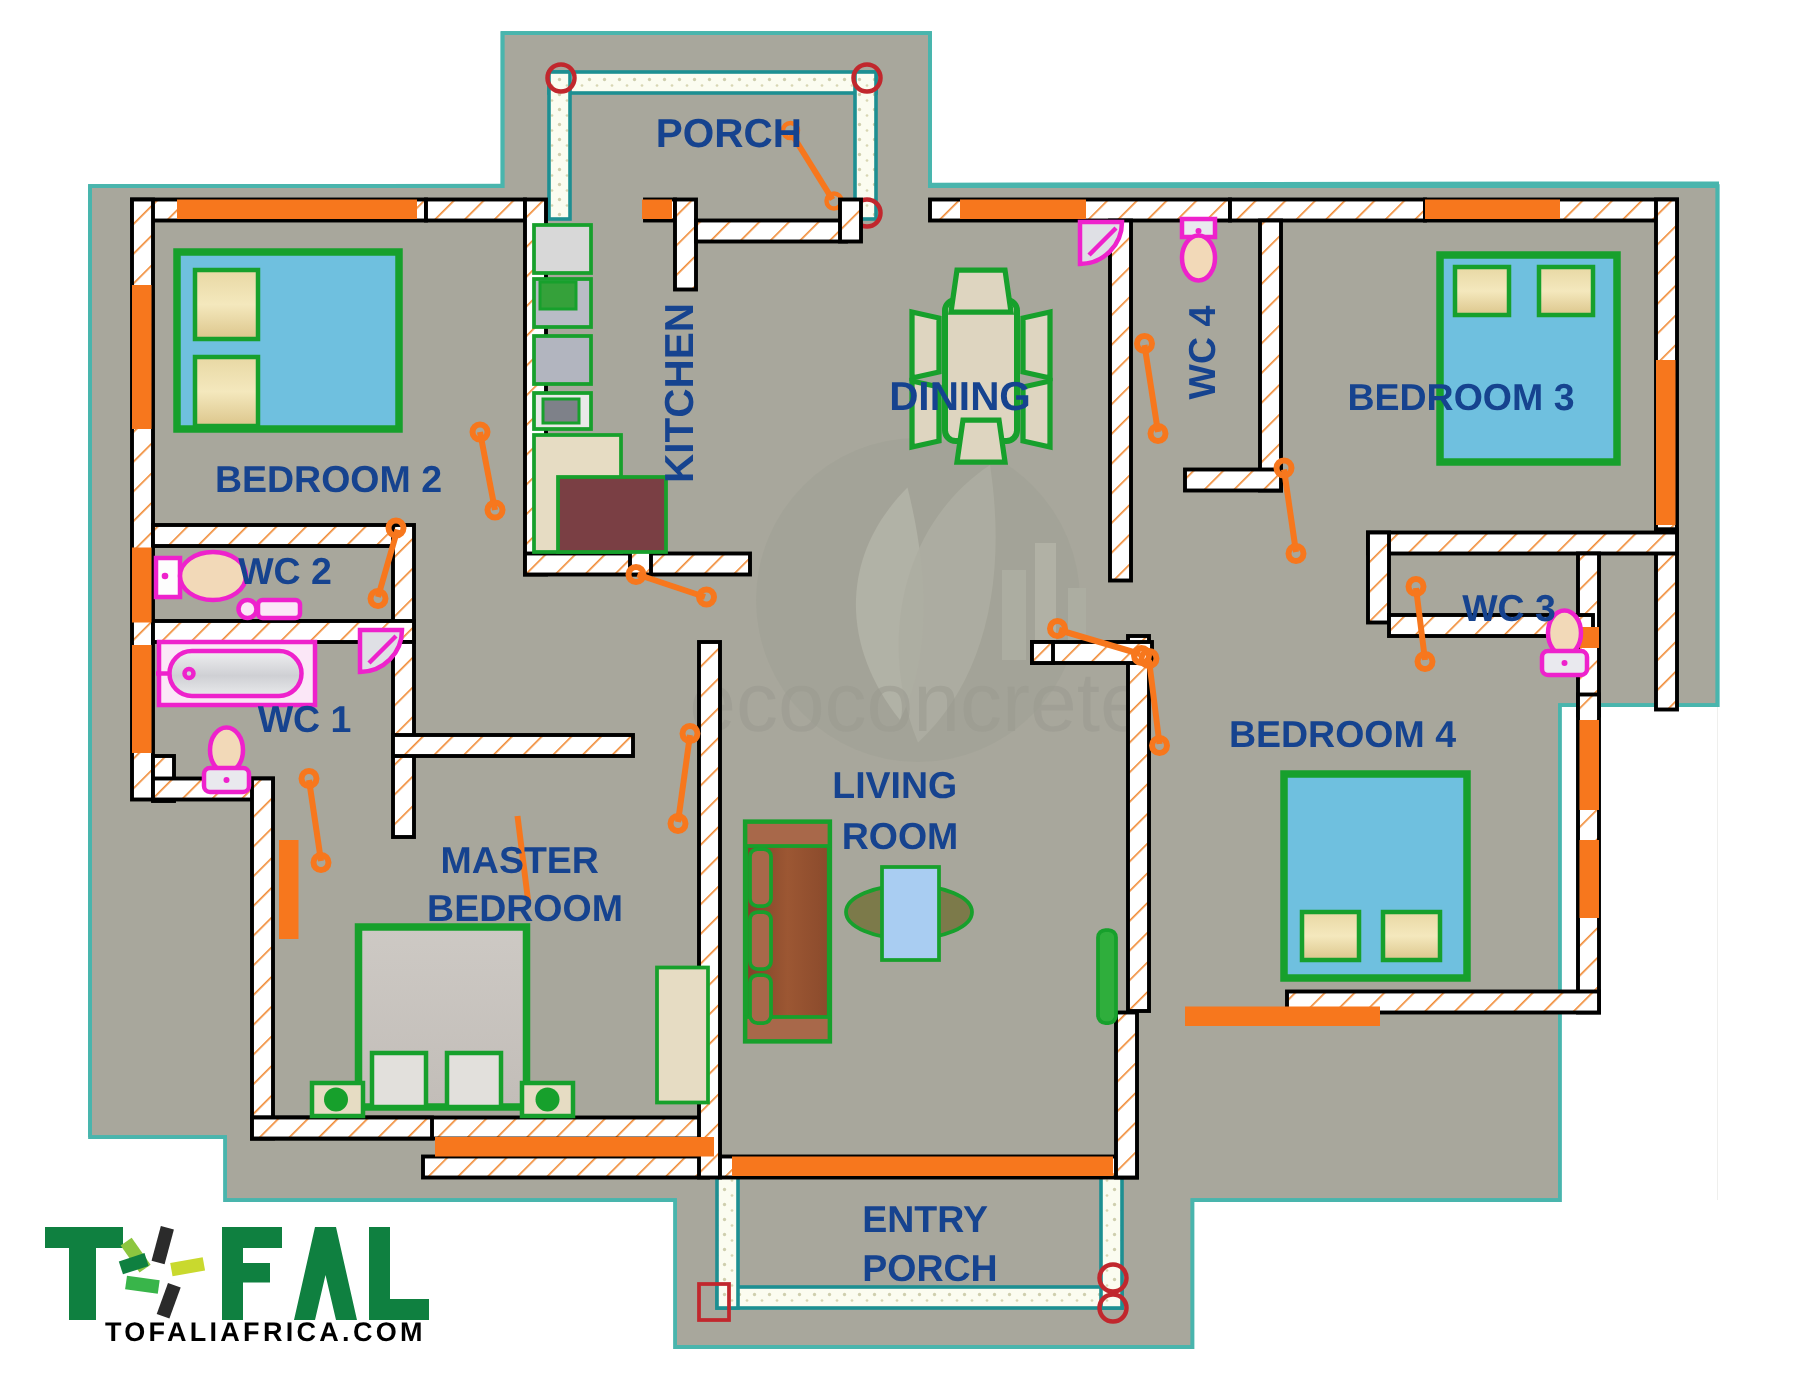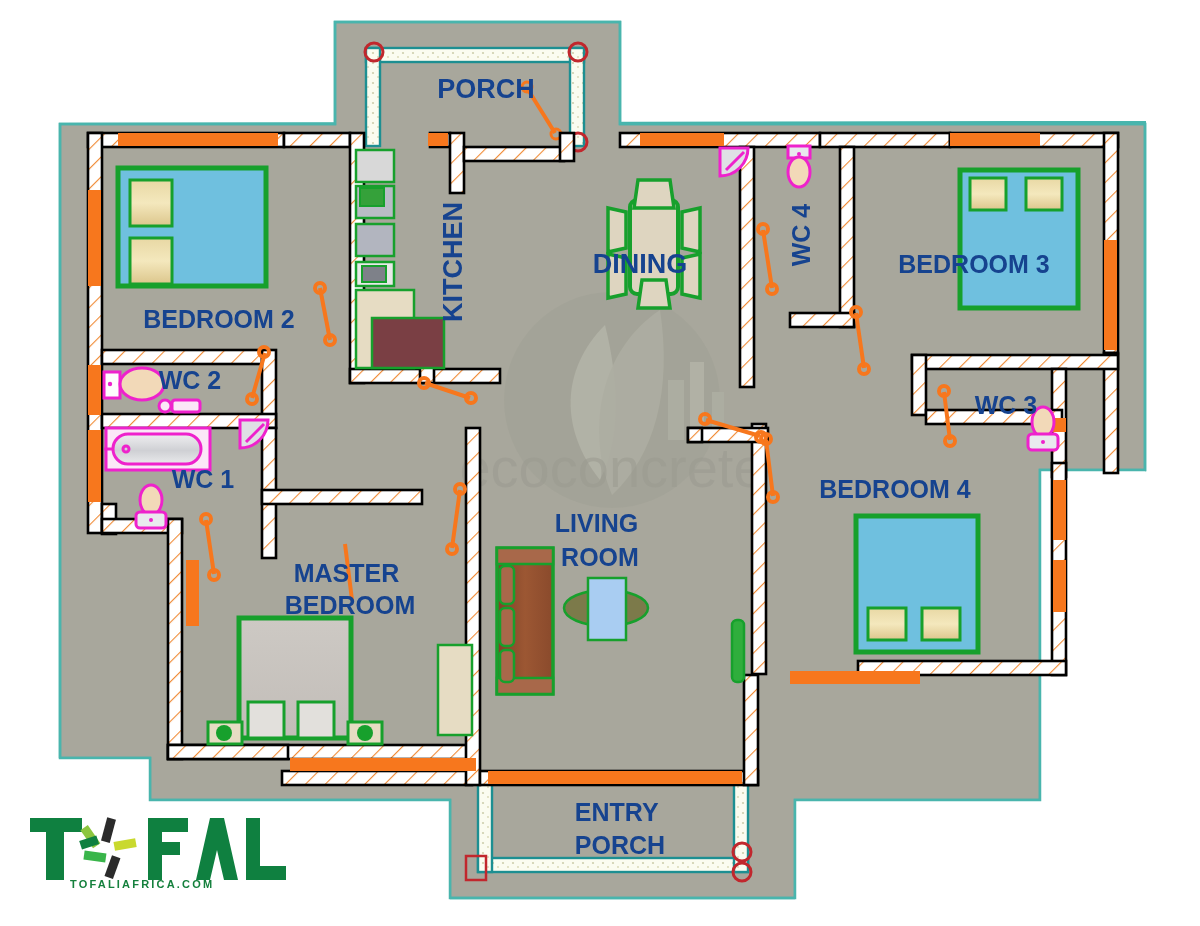--- a/index.html
+++ b/index.html
@@ -1,21 +1,21 @@
 <!DOCTYPE html>
 <html><head>
 <meta charset="utf-8">
 <style>
   html,body{margin:0;padding:0;background:#ffffff;}
   body{width:1200px;height:926px;position:relative;overflow:hidden;
        font-family:"Liberation Sans","DejaVu Sans",sans-serif;}
   #plan{position:absolute;left:0;top:0;width:1200px;height:926px;}
   .logo-wrap{position:absolute;left:22px;top:806px;width:260px;height:100px;}
-  .logo-sub{position:absolute;left:70px;top:878px;font-size:11px;letter-spacing:2.2px;
-            font-weight:700;color:#15803d;font-family:"Liberation Sans",sans-serif;}
+  .logo-sub{position:absolute;left:70px;top:878px;font-size:18px;letter-spacing:2.2px;
+            font-weight:700;color:#000000;font-family:"Liberation Sans",sans-serif;}
 </style>
 </head>
 <body>
 
 <svg id="plan" viewBox="0 0 1200 926" xmlns="http://www.w3.org/2000/svg">
   <defs>
     <pattern id="wallhatch" width="14" height="14" patternUnits="userSpaceOnUse" patternTransform="rotate(45)">
       <rect width="14" height="14" fill="#ffffff"></rect>
       <line x1="0" y1="0" x2="0" y2="14" stroke="#f08a34" stroke-width="2.2"></line>
     </pattern>

